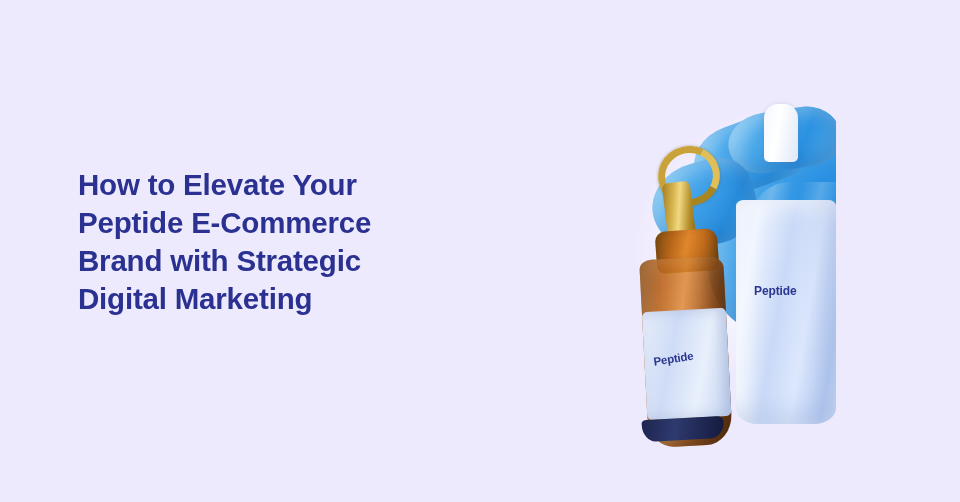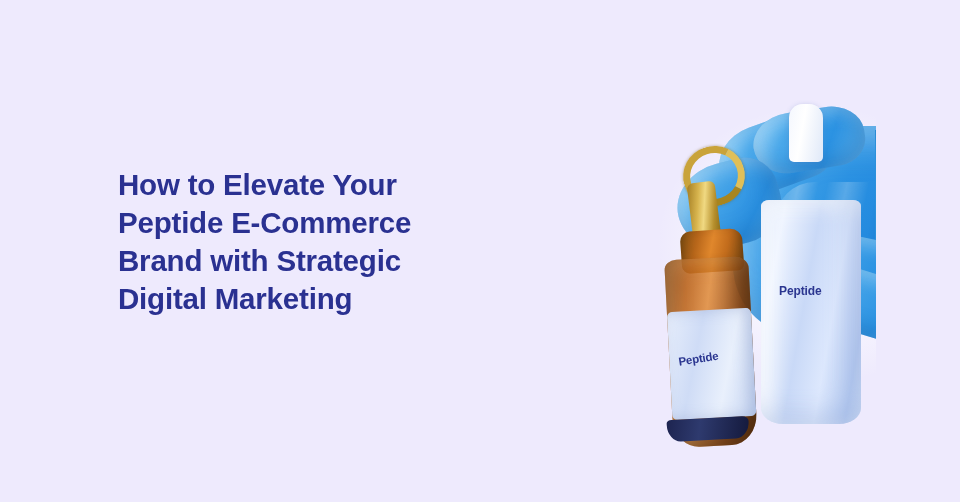--- a/index.html
+++ b/index.html
@@ -14,21 +14,20 @@
     font-family: "Liberation Sans", sans-serif;
     background: #eeeafd;
   }
 
   .banner {
     position: relative;
     width: 836px;
     height: 502px;
     background: #eeeafd;
     overflow: hidden;
-    margin-left: 40px;
   }
 
   
   .headline-block {
     position: absolute;
     left: 78px;
     top: 166px;
     width: 360px;
   }
   .headline {
@@ -38,21 +37,21 @@
     font-weight: bold;
     line-height: 38px;
     letter-spacing: -0.2px;
     color: #2a3191;
     white-space: pre-line;
   }
 
   
   .photo {
     position: absolute;
-    left: 585px;
+    left: 600px;
     top: 86px;
     width: 360px;
     height: 330px;
   }
 
   
   .photo-halo {
     position: absolute;
     left: 20px;
     top: 10px;

